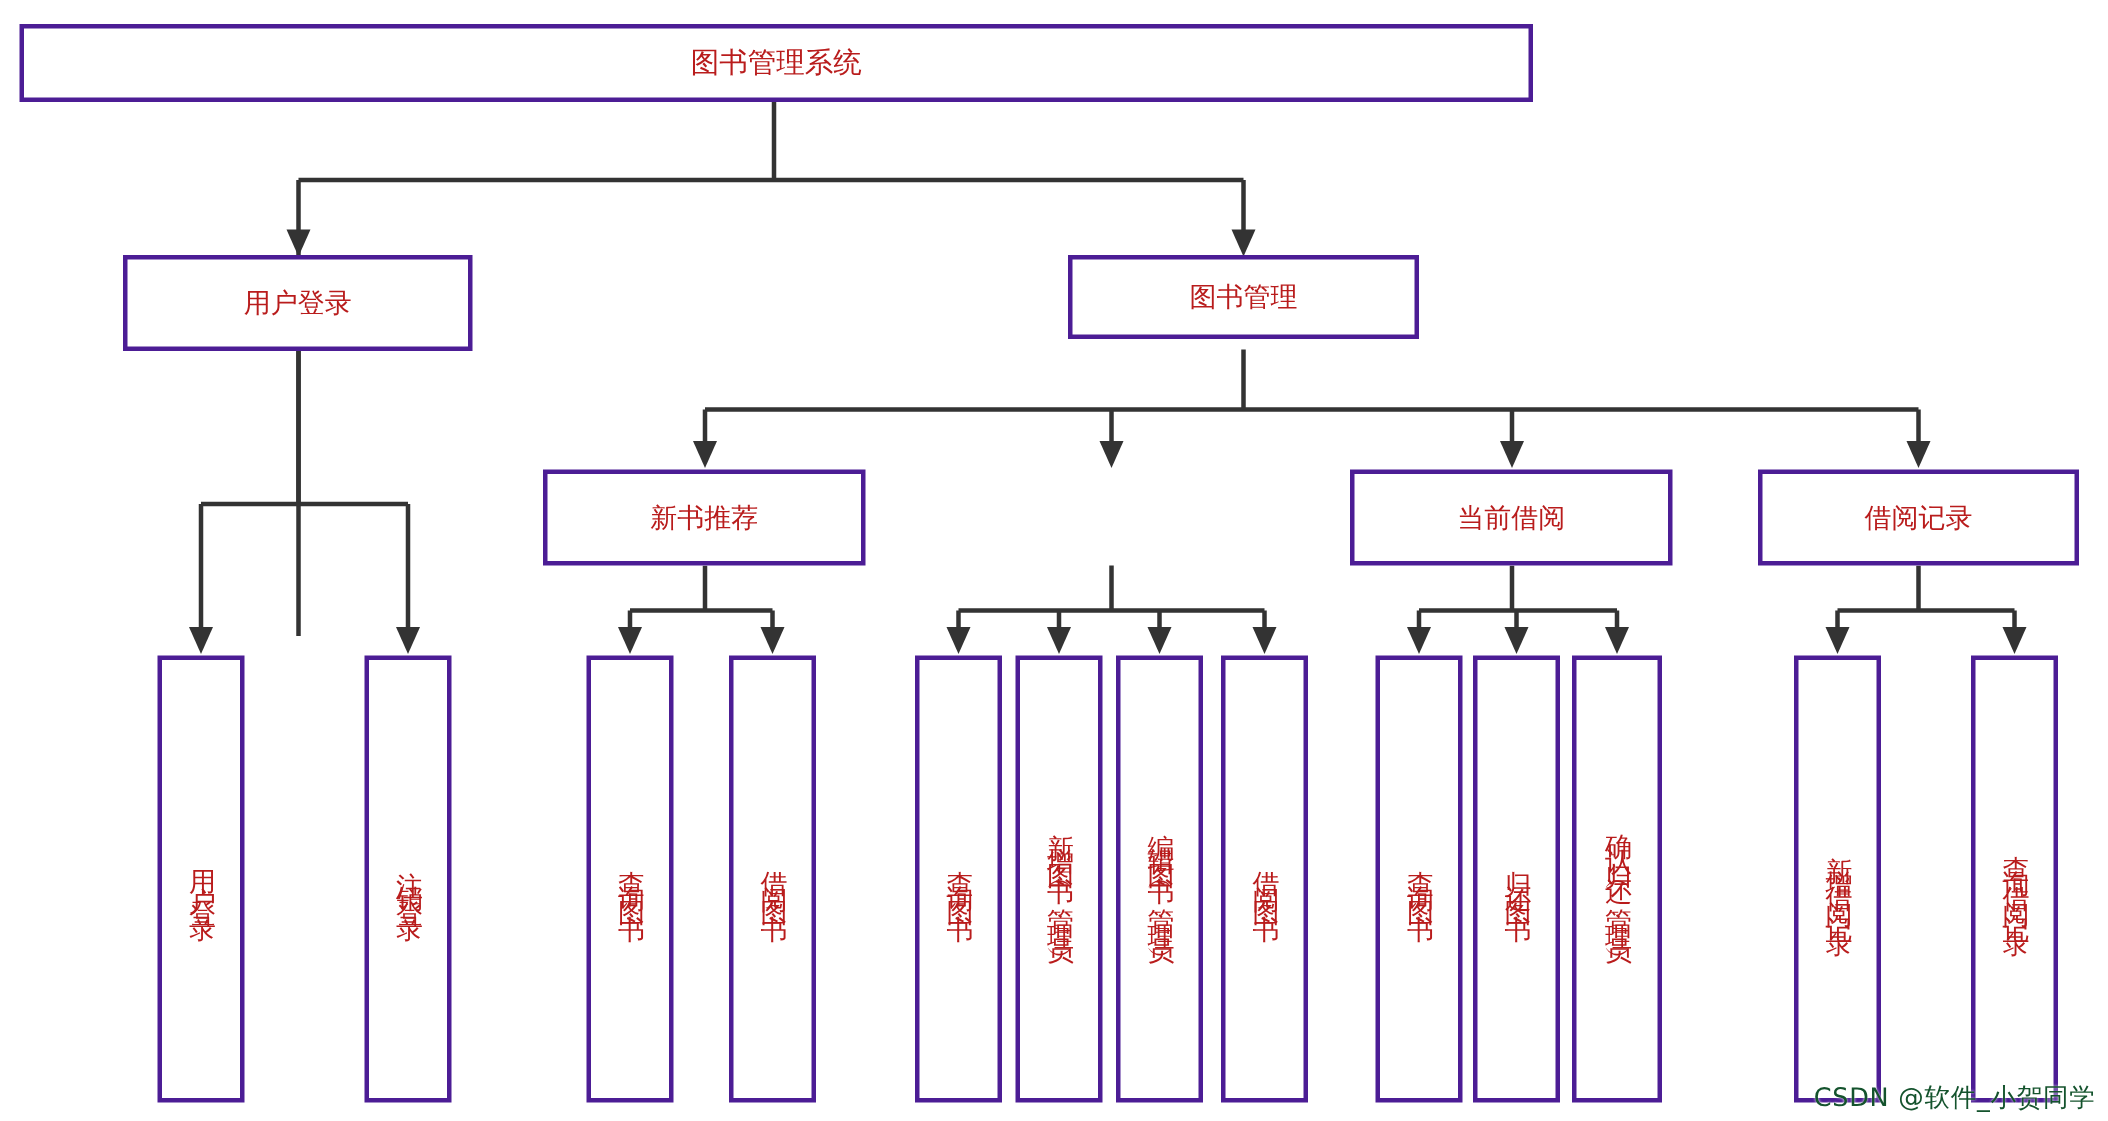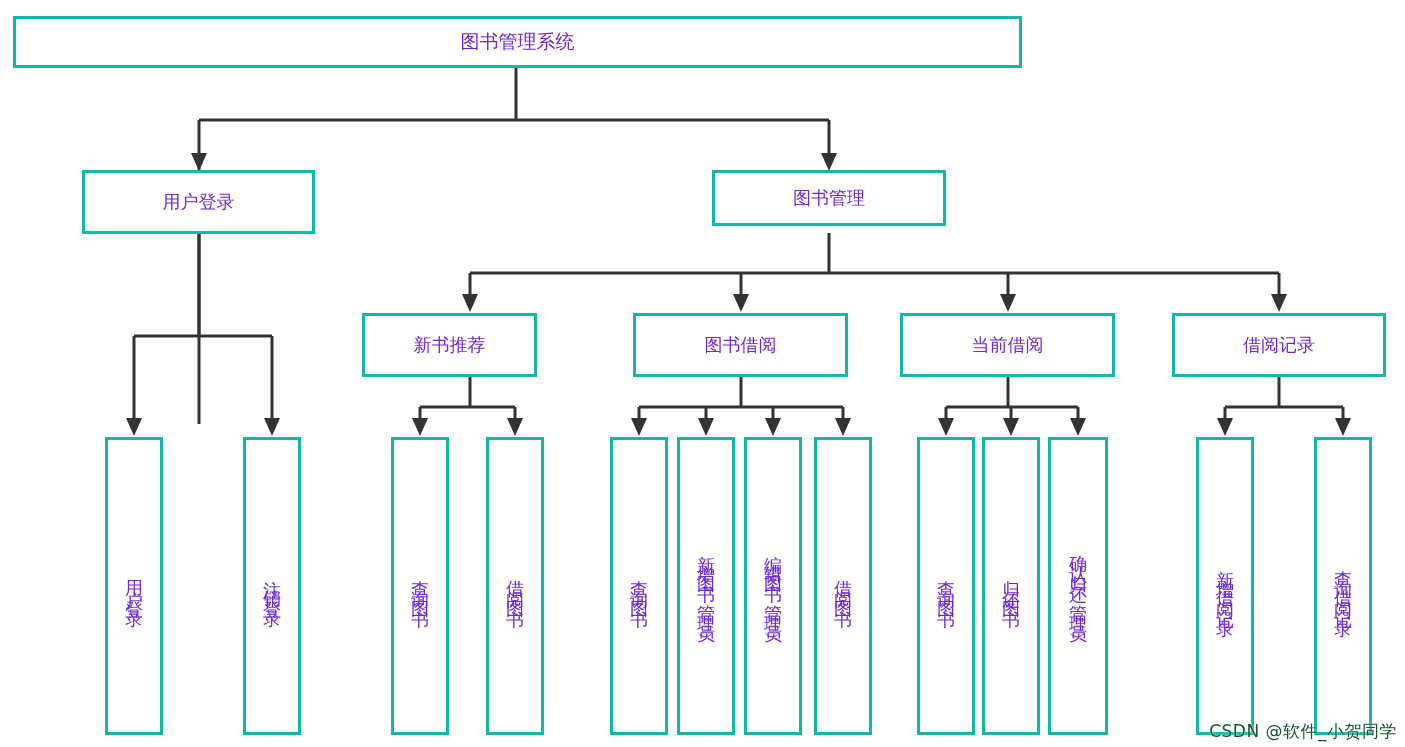--- a/index.html
+++ b/index.html
@@ -3,22 +3,22 @@
 <meta charset="utf-8">
 <style>
   html,body{margin:0;padding:0;background:#ffffff;}
   .canvas{
     position:relative;width:1405px;height:747px;background:#ffffff;overflow:hidden;
     font-family:"DejaVu Sans","Liberation Sans",sans-serif;color:#333333;
   }
   svg.connectors{position:absolute;left:0;top:0;z-index:1;}
   .node{
     position:absolute;box-sizing:border-box;background:#ffffff;
-    border:3px solid #14b8a6;display:flex;align-items:center;justify-content:center;
-    z-index:2;font-size:18px;color:#6d28d9;white-space:nowrap;
+    border:3px solid #4c1d95;display:flex;align-items:center;justify-content:center;
+    z-index:2;font-size:18px;color:#b91c1c;white-space:nowrap;
   }
   .node-root{font-size:19px;}
   .node-v{
     writing-mode:vertical-rl;letter-spacing:10px;font-size:18px;
     line-height:1;text-align:center;
   }
   .watermark{
     position:absolute;right:8px;bottom:4px;z-index:3;
     font-size:17px;color:#14532d;letter-spacing:0.5px;
     text-shadow:0 0 2px #ffffff;
@@ -67,22 +67,21 @@
       <polygon points="1217,418 1233,418 1225,436"></polygon>
       <polygon points="1335,418 1351,418 1343,436"></polygon>
     </g>
   </svg>
 
   <div class="node node-root" style="left:13px;top:16px;width:1009px;height:52px;">图书管理系统</div>
 
   <div class="node" style="left:82px;top:170px;width:233px;height:64px;">用户登录</div>
   <div class="node" style="left:712px;top:170px;width:234px;height:56px;">图书管理</div>
 
-  <div class="node" style="left:362px;top:313px;width:175px;height:64px;text-align:center;">新书推荐</div>
-  <div class="node" style="left:633px;top:313px;width:215px;height:64px;">图书借阅</div>
+  <div class="node" style="left:362px;top:313px;width:215px;height:64px;text-align:center;">新书推荐</div>
   <div class="node" style="left:900px;top:313px;width:215px;height:64px;">当前借阅</div>
   <div class="node" style="left:1172px;top:313px;width:214px;height:64px;">借阅记录</div>
 
   <div class="node node-v" style="left:105px;top:437px;width:58px;height:298px;">用户登录</div>
   <div class="node node-v" style="left:243px;top:437px;width:58px;height:298px;">注销登录</div>
 
   <div class="node node-v" style="left:391px;top:437px;width:58px;height:298px;">查询图书</div>
   <div class="node node-v" style="left:486px;top:437px;width:58px;height:298px;">借阅图书</div>
 
   <div class="node node-v" style="left:610px;top:437px;width:58px;height:298px;">查询图书</div>

